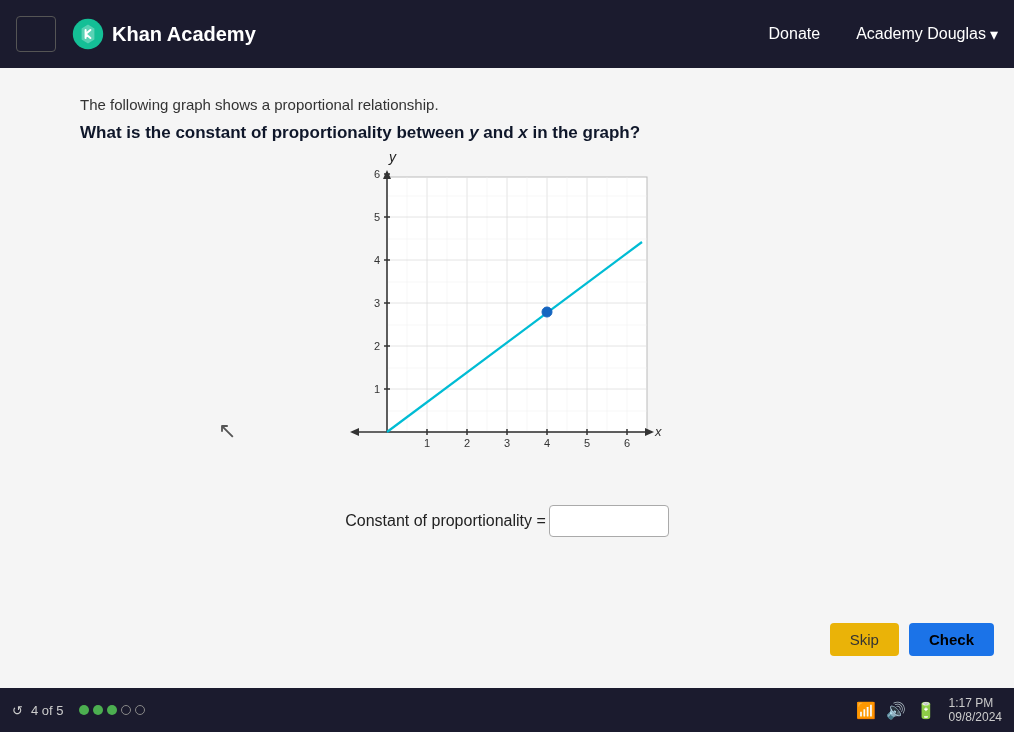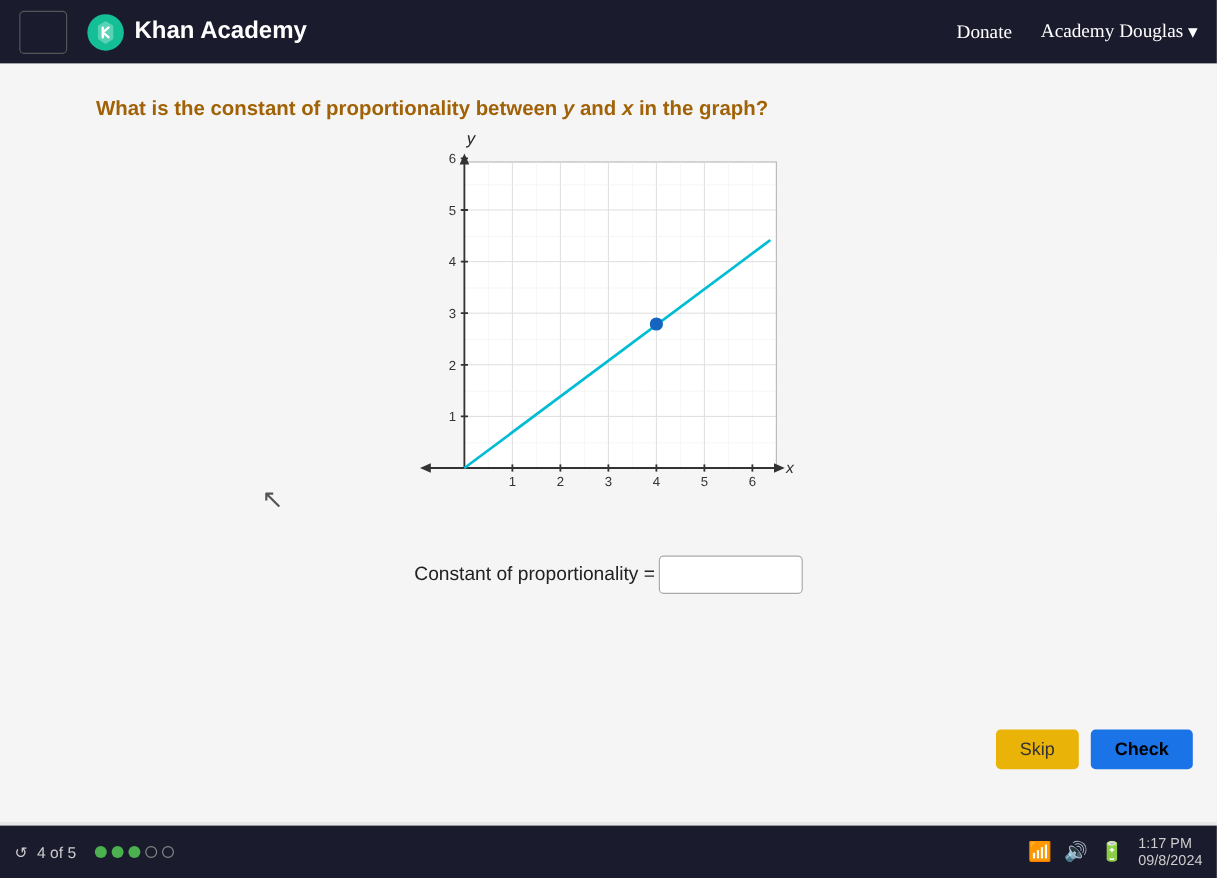--- a/index.html
+++ b/index.html
@@ -8,21 +8,21 @@
       height: 732px;
       background: #e8e8e8;
       font-family: 'Segoe UI', Arial, sans-serif;
       overflow: hidden;
       position: relative;
     }
 
     
     .navbar {
       width: 100%;
-      height: 53px;
+      height: 68px;
       background: #1b1b2e;
       display: flex;
       align-items: center;
       padding: 12px 16px;
       position: relative;
     }
     .nav-left-box {
       width: 40px;
       height: 36px;
       border: 1px solid #555;
@@ -39,23 +39,22 @@
       height: 32px;
     }
     .nav-logo-text {
       color: white;
       font-size: 20px;
       font-weight: 700;
     }
     .nav-right {
       margin-left: auto;
       display: flex;
-      align-items: flex-end;
-      gap: 24px;
-      font-family: Liberation Serif, serif;
+      align-items: center;
+      gap: 36px;
     }
     .nav-donate {
       color: white;
       font-size: 16px;
       font-weight: 500;
       cursor: pointer;
     }
     .nav-user {
       color: white;
       font-size: 16px;
@@ -76,21 +75,21 @@
     }
 
     .question-intro {
       font-size: 15px;
       color: #333;
       margin-bottom: 10px;
     }
     .question-text {
       font-size: 17px;
       font-weight: 700;
-      color: #a16207;
+      color: #0f172a;
       margin-bottom: 24px;
     }
     .question-text em {
       font-style: italic;
     }
 
     
     .graph-container {
       display: flex;
       justify-content: center;
@@ -268,20 +267,21 @@
     <span class="nav-donate">Donate</span>
     <div class="nav-user">
       <span>Academy Douglas</span>
       <span>▾</span>
     </div>
   </div>
 </div>
 
 <div class="main-content">
 
+  <p class="question-intro">The following graph shows a proportional relationship.</p>
   <p class="question-text">
     What is the constant of proportionality between <em>y</em> and <em>x</em> in the graph?
   </p>
 
   <div class="graph-container">
     <div class="graph-wrapper">
       <span class="graph-y-label">y</span>
       <svg class="graph-svg" width="320" height="310" viewBox="0 0 320 310">
 
         <rect x="40" y="10" width="260" height="255" fill="white" stroke="#bbb" stroke-width="1"></rect>

